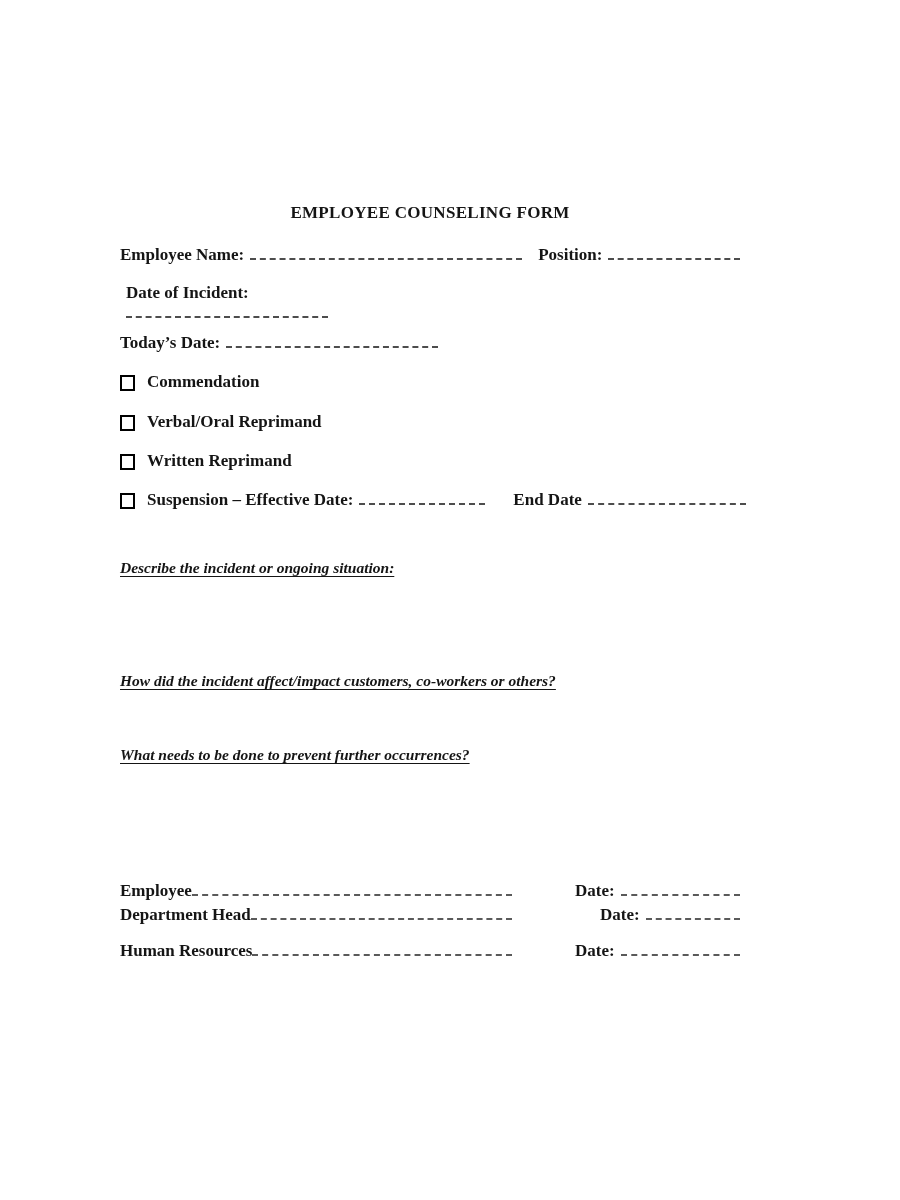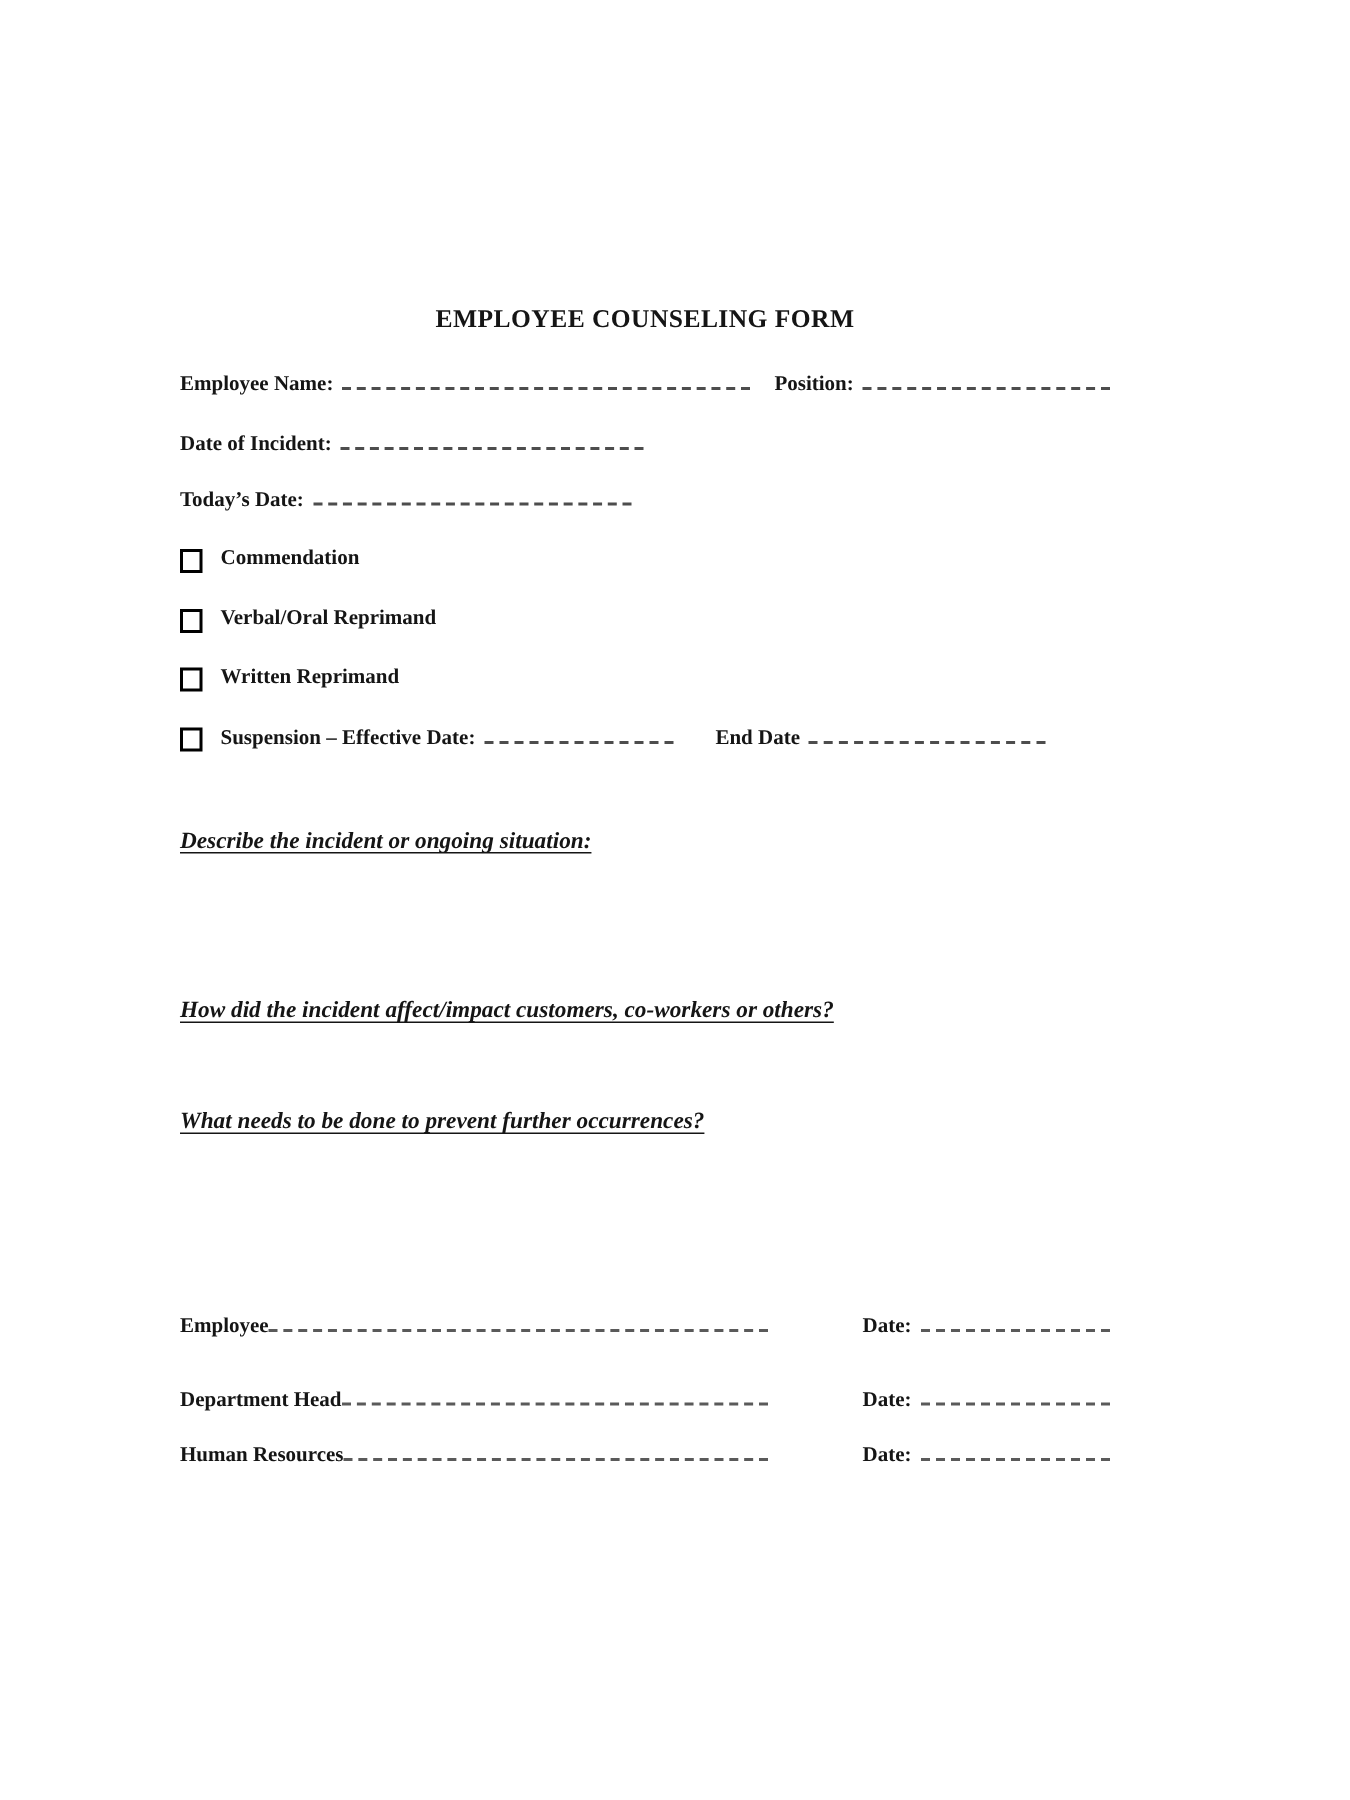--- a/index.html
+++ b/index.html
@@ -27,21 +27,21 @@
     font-size: 17px;
     line-height: 20px;
     margin: 0;
     text-align: center;
     letter-spacing: 0.3px;
     font-weight: bold;
   }
   .row {
     display: flex;
     align-items: baseline;
-    font-size: 14px;
+    font-size: 17px;
     line-height: 20px;
     white-space: nowrap;
   }
   .lbl { flex: 0 0 auto; }
   .fill {
     display: inline-block;
     flex: 0 0 auto;
     height: 13px;
     border-bottom: 2px dashed #4d4d4d;
     align-self: baseline;
@@ -75,30 +75,30 @@
   }
   .sig-right {
     display: flex;
     align-items: baseline;
     flex: 1 1 auto;
     margin-left: 63px;
     white-space: nowrap;
   }
   .sig-row .fill { border-bottom: 2px dashed #5a5a5a; height: 12px; }
   .mt22 { margin-top: 22px; }
-  .mt18 { margin-top: 18px; }
+  .mt18 { margin-top: 18px; flex-direction: column; }
   .mt15 { margin-top: 15px; }
   .mt19 { margin-top: 19px; }
   .mt20 { margin-top: 20px; }
   .mt48 { margin-top: 48px; }
   .mt93 { margin-top: 93px; }
   .mt90 { margin-top: 54px; }
   .mt92 { margin-top: 92px; }
   .mt116 { margin-top: 116px; justify-content: flex-end; }
-  .mt14 { margin-top: 28px; }
+  .mt14 { margin-top: 4px; gap: 25px; }
   .mt16 { margin-top: 16px; }
   .ml16 { margin-left: 16px; }
   .ml6 { margin-left: 6px; }
   .ml28 { margin-left: 28px; }
   .w275 { width: 272px; }
   .w200 { width: 202px; }
   .w212 { width: 212px; }
   .w126 { width: 126px; }
   .w158 { width: 158px; }
 </style>

